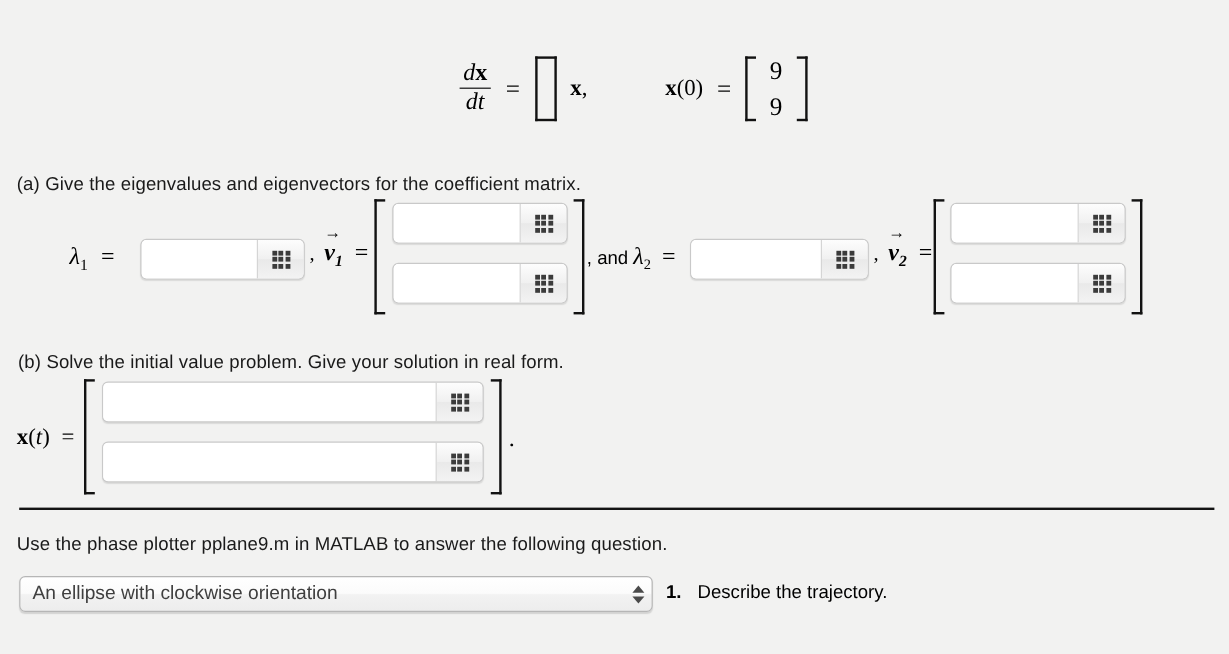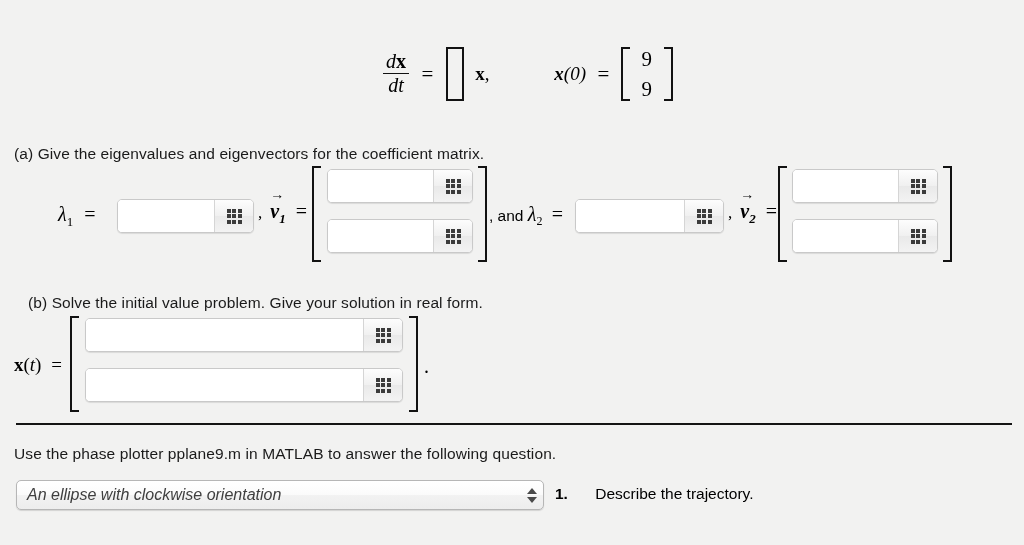--- a/index.html
+++ b/index.html
@@ -146,21 +146,20 @@
   .popup {
     position: absolute;
     box-sizing: border-box;
     background: linear-gradient(to bottom, #ffffff 0%, #fbfbfb 48%, #f2f2f2 52%, #ededed 100%);
     border: 1px solid #b6b6b6;
     border-radius: 5px;
     box-shadow: 0 1px 1px rgba(0,0,0,.13);
     display: flex;
     align-items: center;
     cursor: pointer;
-    font-style: italic;
   }
   .popup .ptext {
     flex: 1 1 auto;
     padding-left: 10px;
     font-size: 16px;
     color: #3f3f3f;
     white-space: nowrap;
     overflow: hidden;
   }
   .popup .parrows {
@@ -210,21 +209,21 @@
     </span>
 
     <span class="mserif" style="font-size:21px; margin:0 8px; vertical-align:middle;">=</span>
 
     <span class="brk l" style="height:54px;"></span><span class="brk r" style="height:54px;"></span>
 
     <span class="mserif mb" style="font-size:19px; margin-left:7px; vertical-align:middle;">x<span style="font-weight:normal;">,</span></span>
 
     <span style="display:inline-block; width:56px;"></span>
 
-    <span class="mserif" style="font-size:19px; vertical-align:middle;font-style:italic;"><b>x</b>(0)</span>
+    <span class="mserif" style="font-size:19px; vertical-align:middle;"><b>x</b>(0)</span>
     <span class="mserif" style="font-size:21px; margin:0 7px; vertical-align:middle;">=</span>
 
     <span class="brk l" style="height:54px;"></span><span class="nmat">
       <span class="row"><span class="cell">9</span></span>
       <span class="row"><span class="cell">9</span></span>
     </span><span class="brk r" style="height:54px;"></span>
   </div>
 
   <div class="prompt" style="left:14px; top:145px;">(a) Give the eigenvalues and eigenvectors for the coefficient matrix.</div>
 
@@ -359,21 +358,21 @@
           <i></i>
           <i></i>
           <i></i>
       </span>
     </span>
   </div>
   <div style="position:absolute; left:943px; top:166px;">
     <span class="brk r" style="height:96px;"></span>
   </div>
 
-  <div class="prompt" style="left:28px; top:294px;">(b) Solve the initial value problem. Give your solution in real form.</div>
+  <div class="prompt" style="left:15px; top:294px;">(b) Solve the initial value problem. Give your solution in real form.</div>
 
   <div style="position:absolute; left:14px; top:354px; font-family:'Liberation Serif',serif; font-size:19px;">
     <b>x</b>(<span class="mi">t</span>)
     <span style="margin-left:5px;">=</span>
   </div>
 
   <div style="position:absolute; left:70px; top:316px;">
     <span class="brk l" style="height:96px;"></span>
   </div>
   <div class="ansbox" style="left:85px; top:318px; width:318px; height:34px;">
@@ -421,16 +420,16 @@
   <div class="popup" style="left:16px; top:480px; width:528px; height:30px;">
     <span class="ptext">An ellipse with clockwise orientation</span>
     <span class="parrows">
       <span class="up"></span>
       <span class="dn"></span>
     </span>
   </div>
 
   <div style="position:absolute; left:555px; top:485px; font-size:15.5px; white-space:nowrap;">
     <span style="font-weight:bold;">1.</span>
-    <span style="margin-left:23px;">Describe the trajectory.</span>
+    <span style="margin-left:9px;">Describe the trajectory.</span>
   </div>
 
 </div>
 
 </body></html>

